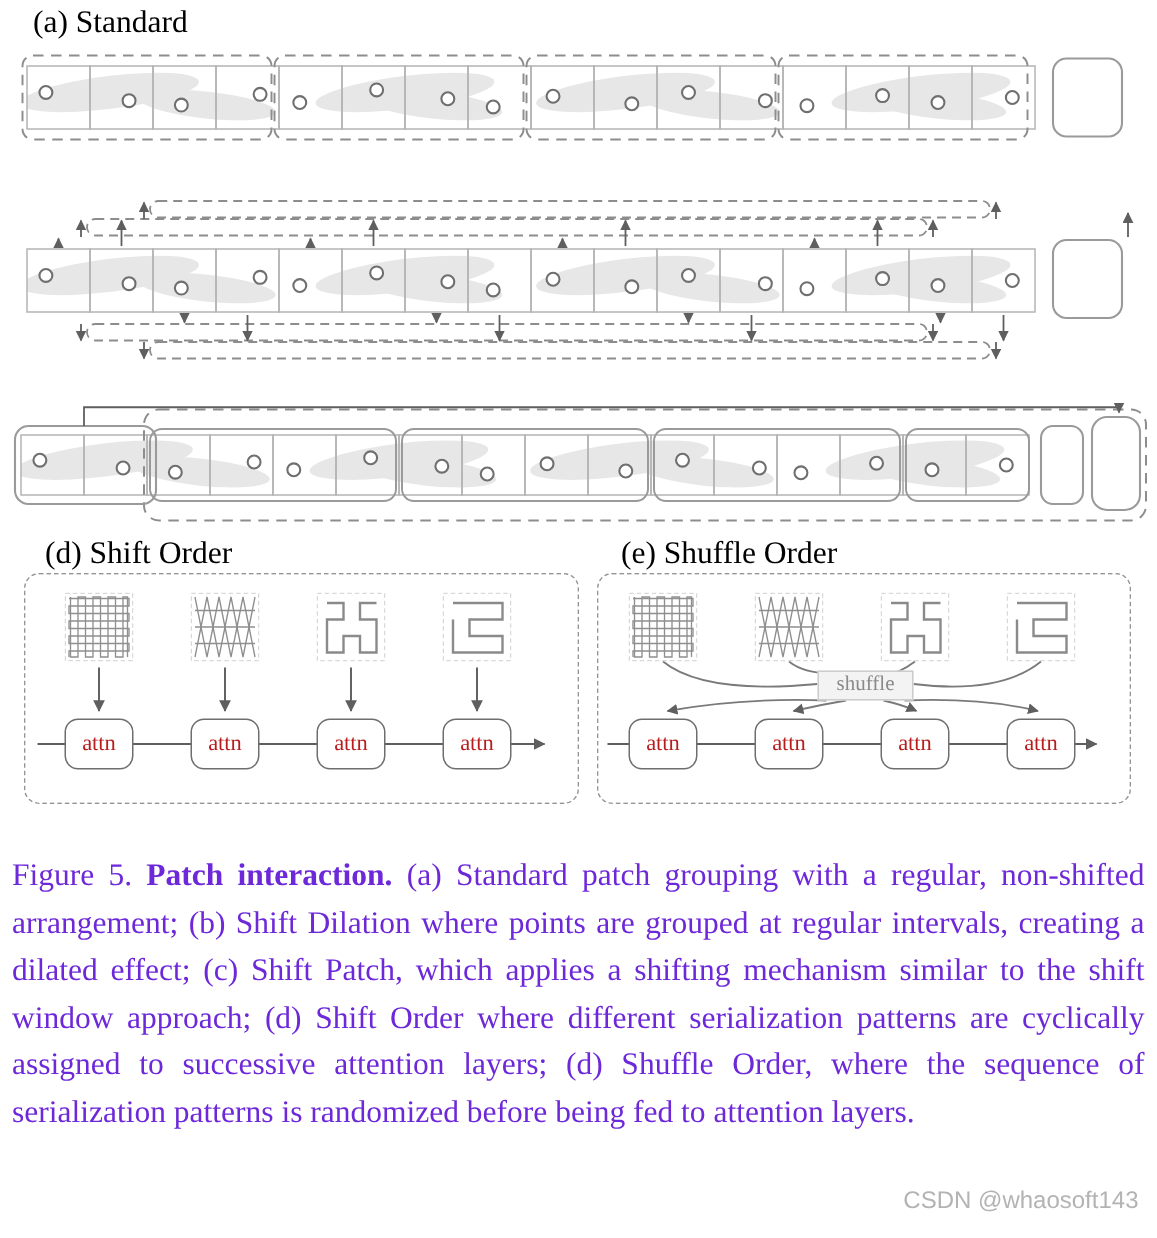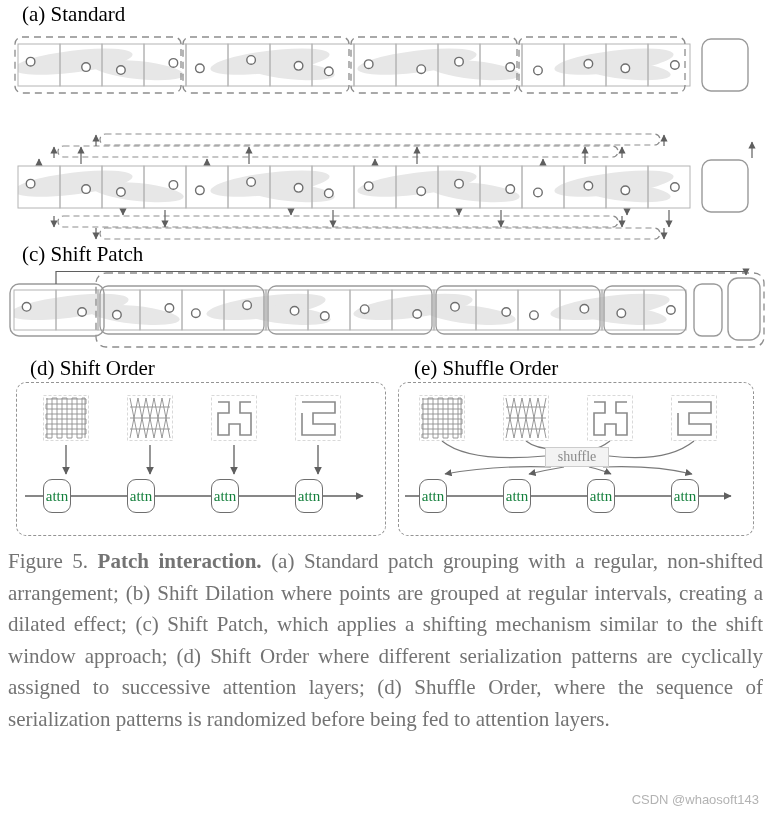--- a/index.html
+++ b/index.html
@@ -4,31 +4,31 @@
 <style>
   * { margin:0; padding:0; box-sizing:border-box; }
   html,body { background:#ffffff; }
   body { font-family:"Liberation Serif", serif; }
   .page { position:relative; width:771px; height:825px; background:#fff; overflow:hidden; }
   .panel-label { position:absolute; font-size:21px; color:#000; white-space:nowrap; }
   svg.row { position:absolute; }
   .dashed-panel { position:absolute; border:1.5px dashed #949494; border-radius:10px; background:#fff; }
   .overlay { position:absolute; left:0; top:0; }
   .thumb { position:absolute; top:12px; }
-  .attn { position:absolute; top:96px; width:28px; height:34px; border:1.4px solid #6e6e6e;
+  .attn { position:absolute; top:96px; width:46px; height:34px; border:1.4px solid #6e6e6e;
           border-radius:9px; background:#fff; display:flex; align-items:center; justify-content:center;
-          font-size:15px; color:#15803d; }
+          font-size:15px; color:#b91c1c; }
   .shuffle { position:absolute; left:146px; top:64px; width:64px; height:20px; background:#f3f3f3;
              border:1px solid #cccccc; display:flex; align-items:center; justify-content:center;
              font-size:14px; color:#8a8a8a;text-align:center; }
-  .caption { position:absolute; left:8px; top:546px; width:755px; font-size:21px; line-height:1.5;
-             text-align:justify; color:#737373; }
+  .caption { position:absolute; left:8px; top:568px; width:755px; font-size:21px; line-height:1.5;
+             text-align:justify; color:#6d28d9; }
   .figtitle { font-weight:bold; }
   .watermark { position:absolute; top:792px; right:12px; font-family:"Liberation Sans", sans-serif;
-               font-size:13px; color:#b3b3b3; }
+               font-size:16px; color:#b3b3b3; }
 </style>
 </head>
 <body>
 
 <div class="page">
 
   <div class="panel-label" style="top:2px;left:22px">(a) Standard</div>
   <svg id="row-a" class="row" style="top:30px;left:8px" width="755" height="70" viewBox="0 0 755 70">
       <defs>
         <marker id="ra-ar" markerWidth="8" markerHeight="8" refX="5.5" refY="3" orient="auto">
@@ -165,21 +165,20 @@
       <line x1="88" y1="14" x2="88" y2="3" stroke="#5f5f5f" stroke-width="1.2" marker-end="url(#rb-ar)"></line>
       <line x1="656" y1="14" x2="656" y2="3" stroke="#5f5f5f" stroke-width="1.2" marker-end="url(#rb-ar)"></line>
       <line x1="46" y1="84" x2="46" y2="95" stroke="#5f5f5f" stroke-width="1.2" marker-end="url(#rb-ar)"></line>
       <line x1="614" y1="84" x2="614" y2="95" stroke="#5f5f5f" stroke-width="1.2" marker-end="url(#rb-ar)"></line>
       <line x1="88" y1="96" x2="88" y2="107" stroke="#5f5f5f" stroke-width="1.2" marker-end="url(#rb-ar)"></line>
       <line x1="656" y1="96" x2="656" y2="107" stroke="#5f5f5f" stroke-width="1.2" marker-end="url(#rb-ar)"></line>
       <line x1="744" y1="26" x2="744" y2="10" stroke="#5f5f5f" stroke-width="1.2" marker-end="url(#rb-ar)"></line>
       <rect x="694" y="28" width="46" height="52" rx="9" fill="none" stroke="#9a9a9a" stroke-width="1.4"></rect>
     </svg>
 
-  <div class="panel-label" style="top:242px;left:22px">(c) Shift Patch</div>
   <svg id="row-c" class="row" style="top:268px;left:4px" width="765" height="84" viewBox="0 0 765 84">
       <defs>
         <marker id="rc-ar" markerWidth="8" markerHeight="8" refX="5.5" refY="3" orient="auto">
           <path d="M0,0 L6,3 L0,6 Z" fill="#5f5f5f"></path>
         </marker>
       </defs>
       <clipPath id="rc-cl">
         <rect x="10" y="22" width="672" height="40"></rect>
       </clipPath>
       <rect x="10" y="22" width="672" height="40" fill="#fff"></rect>

